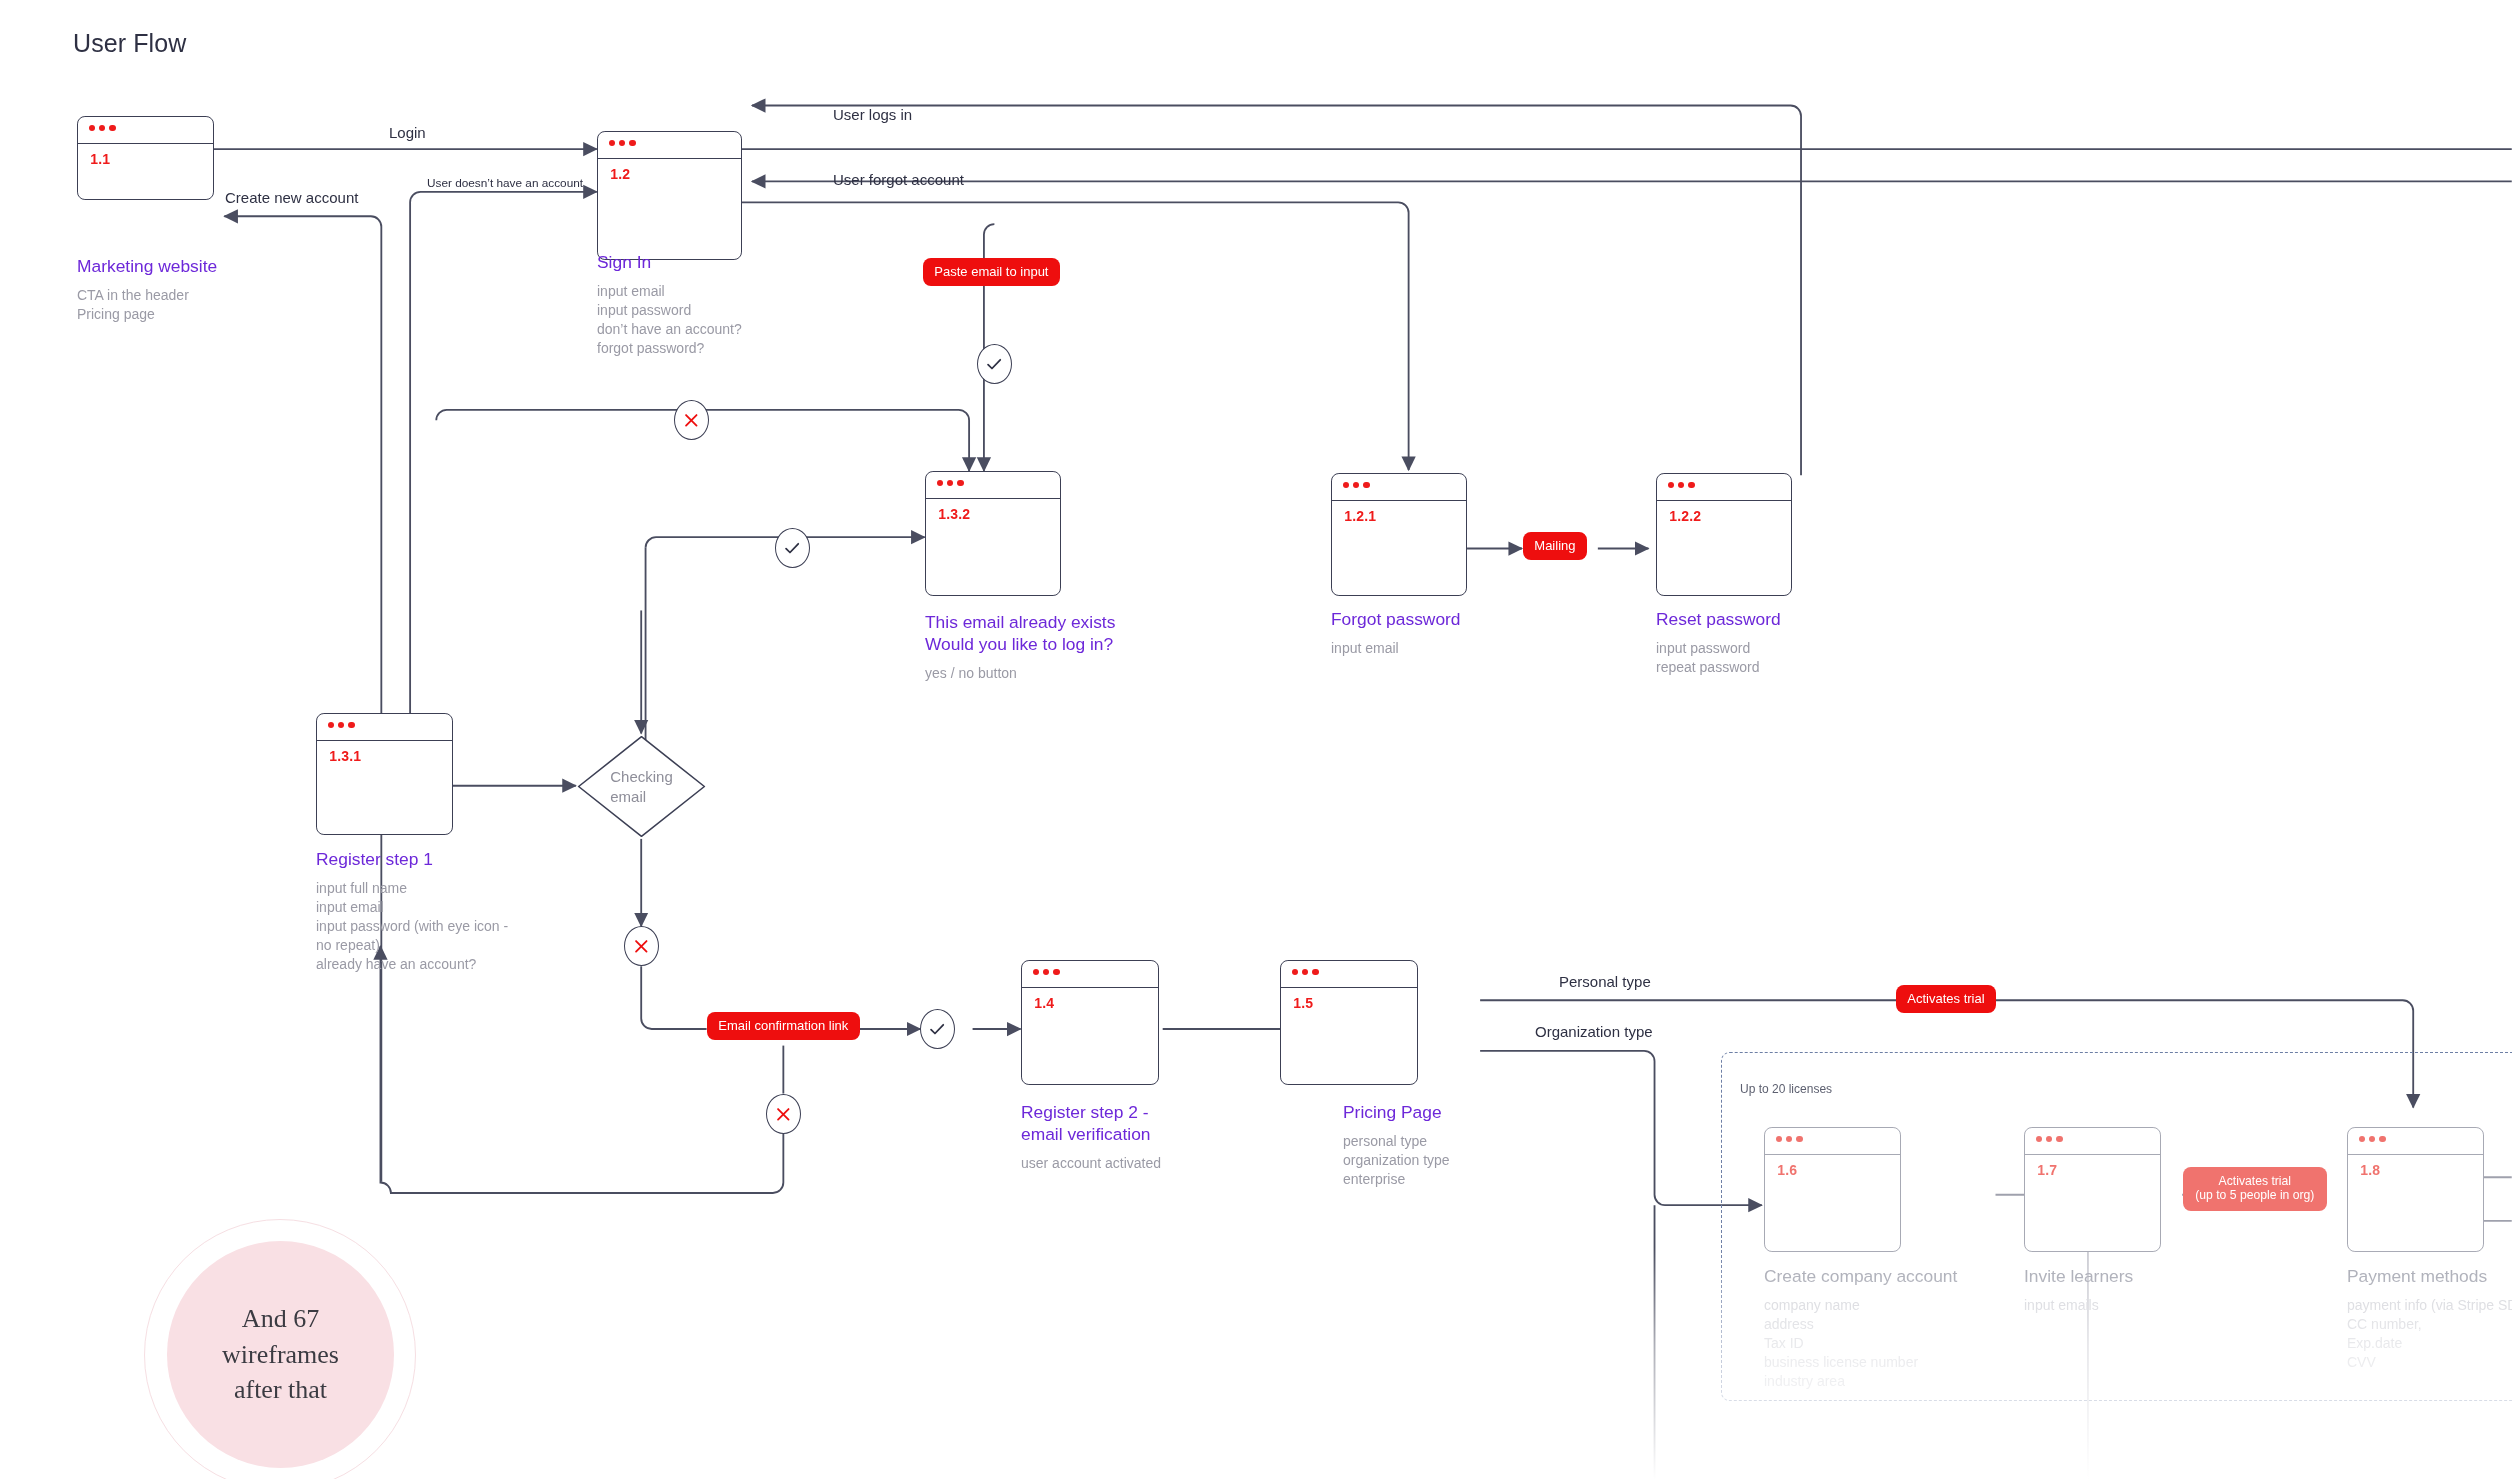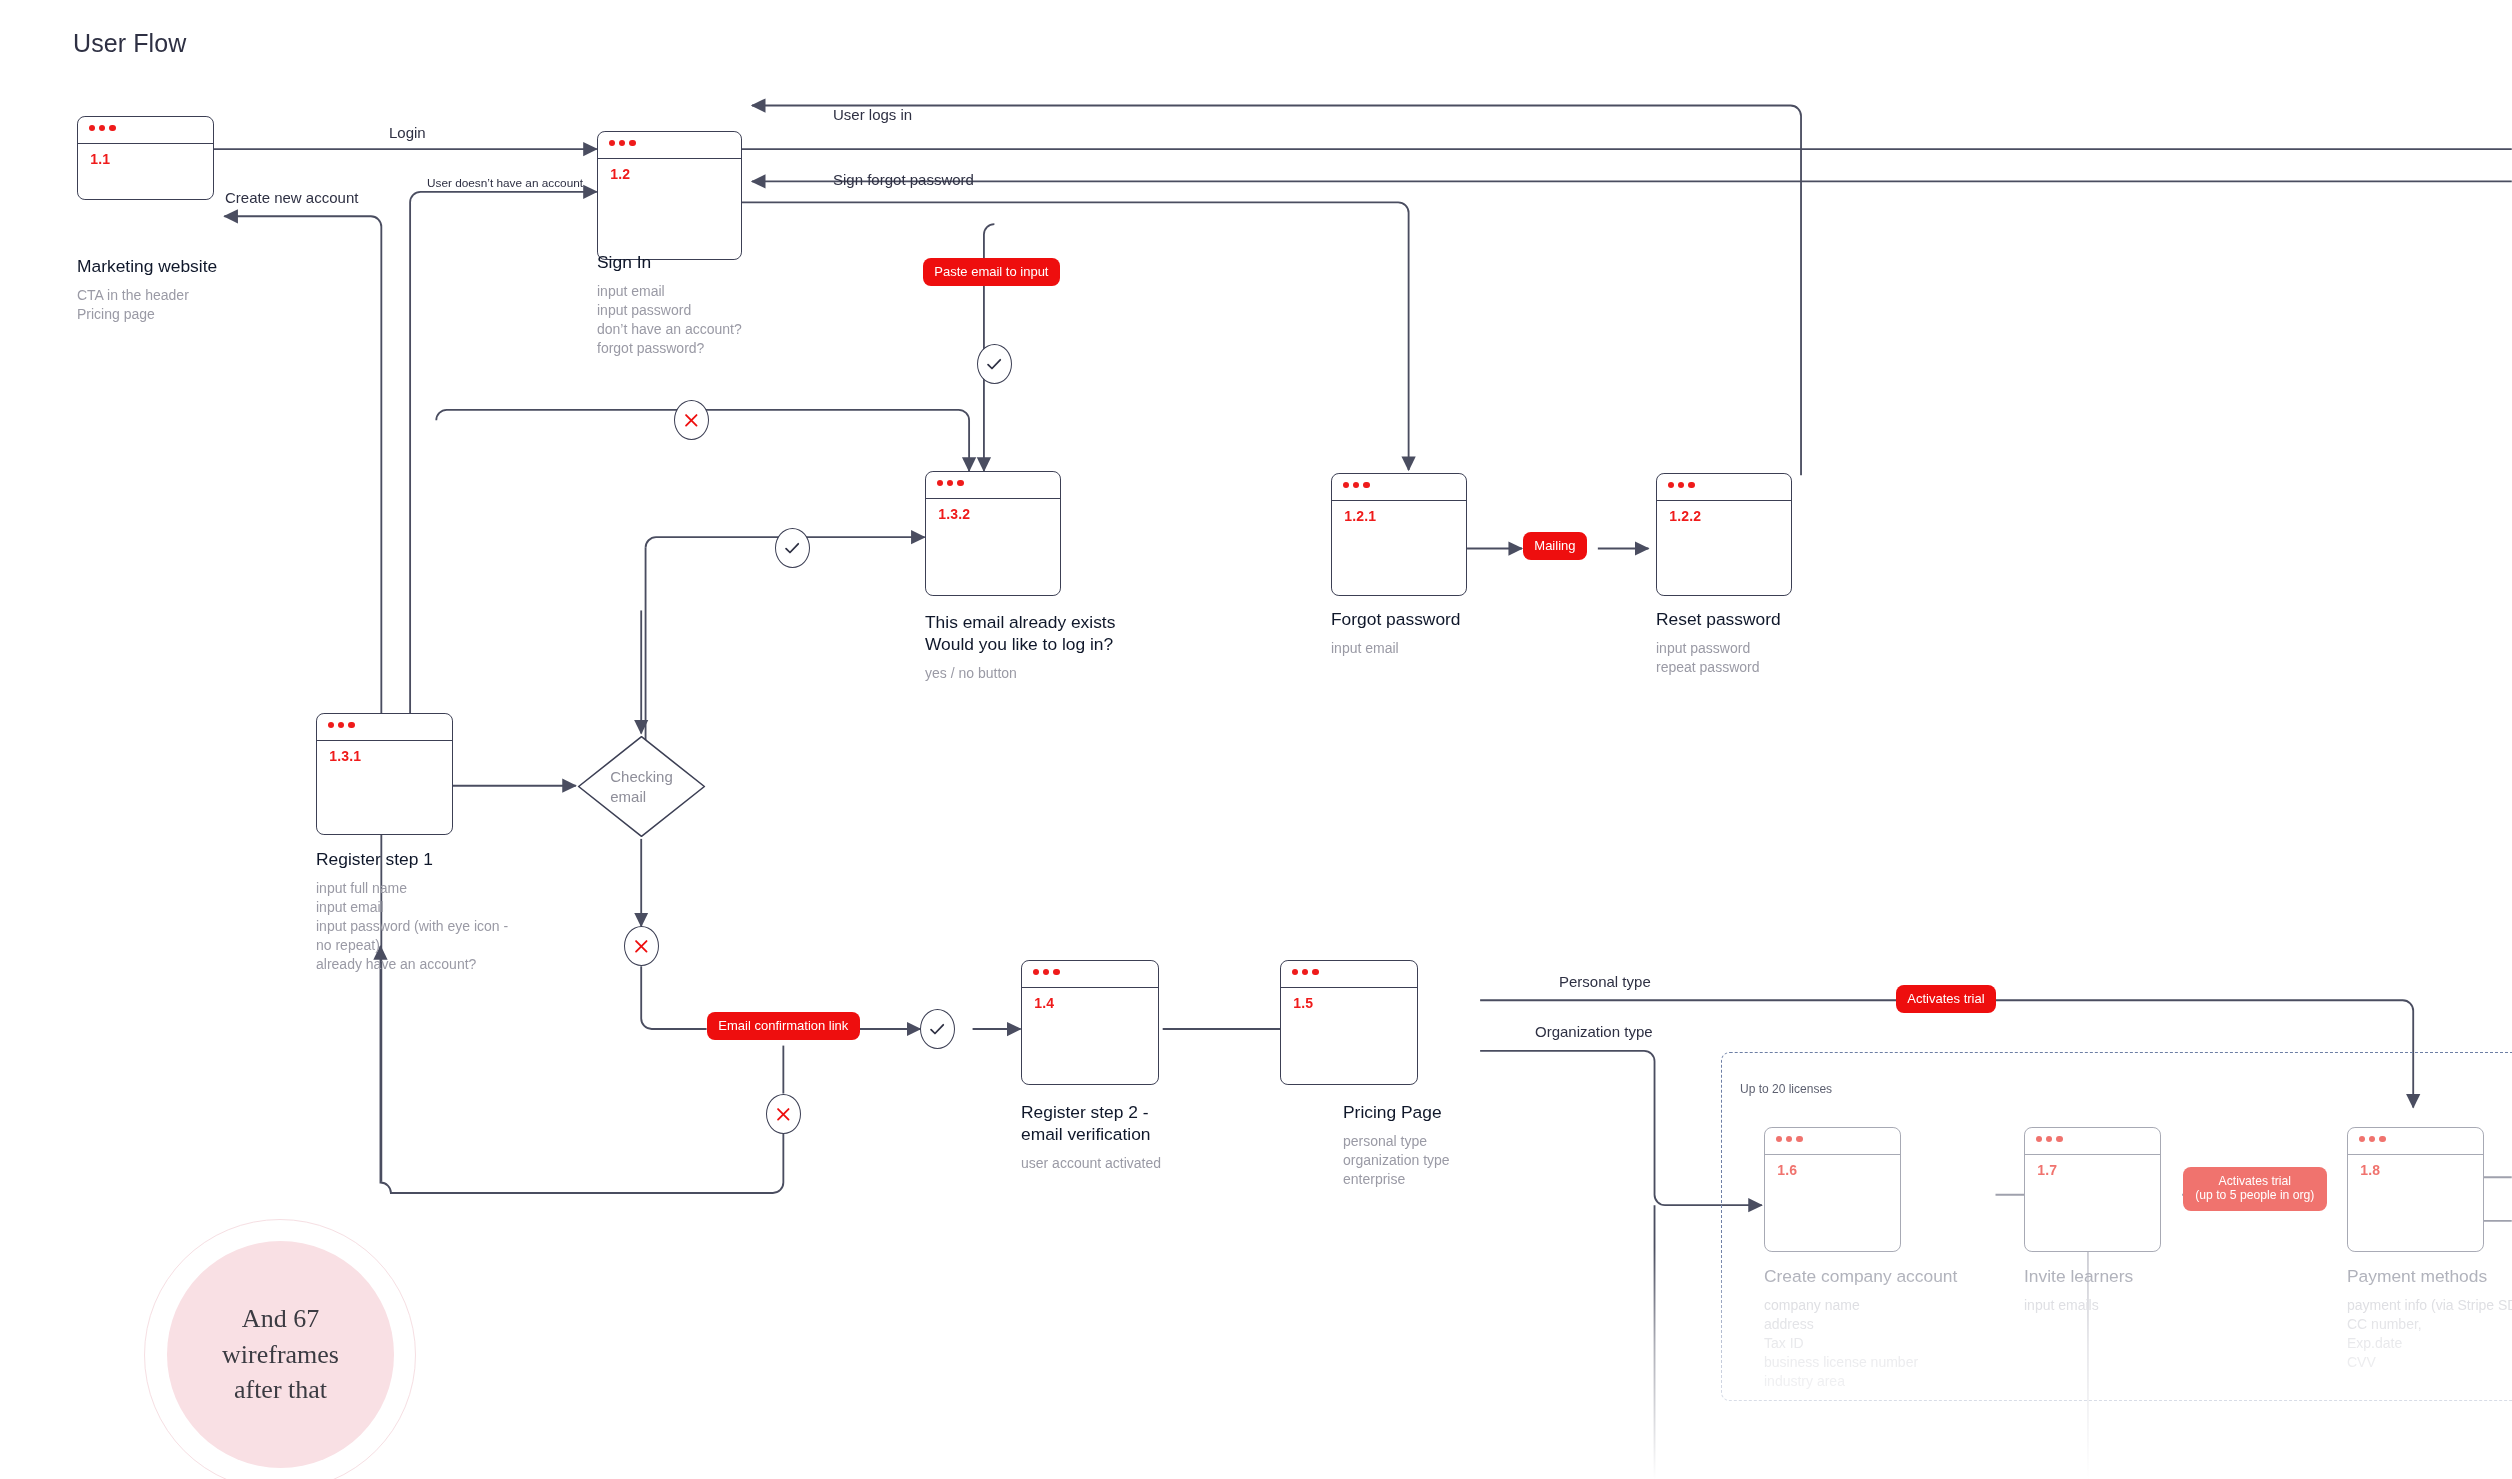--- a/index.html
+++ b/index.html
@@ -20,21 +20,21 @@
         box-sizing:border-box;}
   .card .bar{height:26px;border-bottom:1.4px solid #3c3f54;border-radius:6.1px 6.1px 0 0;
              position:relative;}
   .card .dots{position:absolute;left:10.5px;top:7.9px;display:flex;gap:4.4px;}
   .card .dots i{width:6.1px;height:6.1px;border-radius:50%;background:#ef1b1b;display:block;}
   .card .num{position:absolute;left:12.2px;top:34px;font-size:14px;color:#ef1b1b;
              font-weight:600;letter-spacing:0.2px;}
 
   
   .cap{position:absolute;}
-  .cap .t{font-size:17.4px;color:#0f172a;line-height:1.28;font-weight:400;}
+  .cap .t{font-size:17.4px;color:#6d28d9;line-height:1.28;font-weight:400;}
   .cap .s{margin-top:8.7px;font-size:14px;color:#9a9aa5;line-height:1.36;}
 
   
   .elabel{position:absolute;font-size:15px;color:#2e3043;white-space:nowrap;}
   .elabel.sm{font-size:11.8px;}
 
   
   .pill{position:absolute;background:#ee0e0e;color:#fff;border-radius:7.9px;
         font-size:13px;line-height:1.18;padding:6.1px 11.3px 7px;white-space:nowrap;
         text-align:center;box-sizing:border-box;}
@@ -355,21 +355,21 @@
     </div>
 
     <div class="pill two faded" style="left:2183px;top:1167px;white-space:pre-line;">Activates trial
 (up to 5 people in org)</div>
   </div>
 
   <div class="elabel" style="left:389px;top:124px;">Login</div>
   <div class="elabel" style="left:225px;top:189px;">Create new account</div>
   <div class="elabel sm" style="left:427px;top:176px;">User doesn’t have an account</div>
   <div class="elabel" style="left:833px;top:106px;">User logs in</div>
-  <div class="elabel" style="left:833px;top:171px;">Sign forgot password</div>
+  <div class="elabel" style="left:833px;top:171px;">User forgot account</div>
   <div class="elabel" style="left:1559px;top:973px;">Personal type</div>
   <div class="elabel" style="left:1535px;top:1023px;">Organization type</div>
 
   <div class="pill" style="left:923px;top:258px;">Paste email to input</div>
   <div class="pill" style="left:1523px;top:532px;">Mailing</div>
   <div class="pill" style="left:707px;top:1012px;">Email confirmation link</div>
   <div class="pill" style="left:1896px;top:985px;">Activates trial</div>
 
   <div class="gate" style="left:977px;top:344px;">
     <svg width="18.3" height="18.3" viewBox="0 0 21 21">

